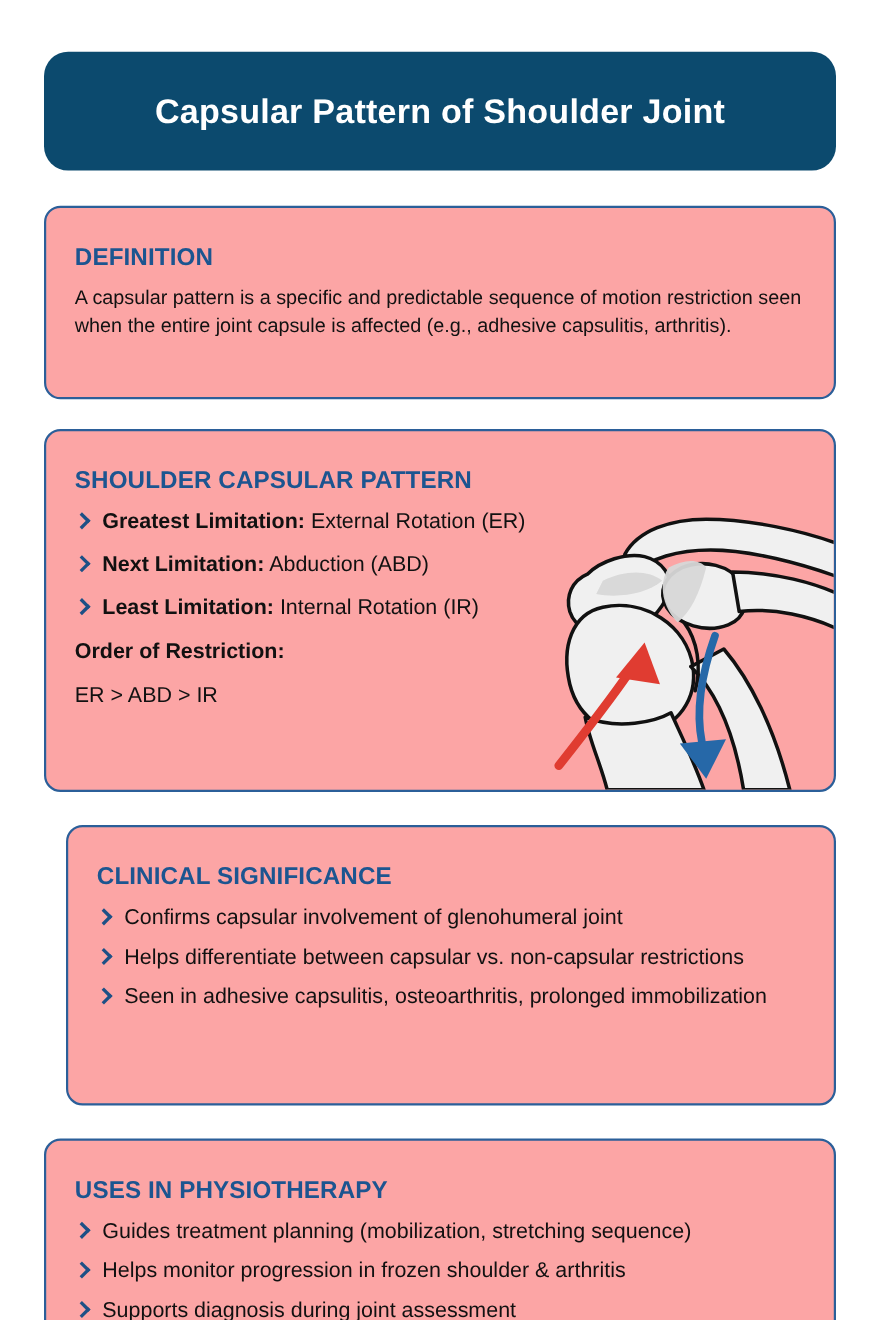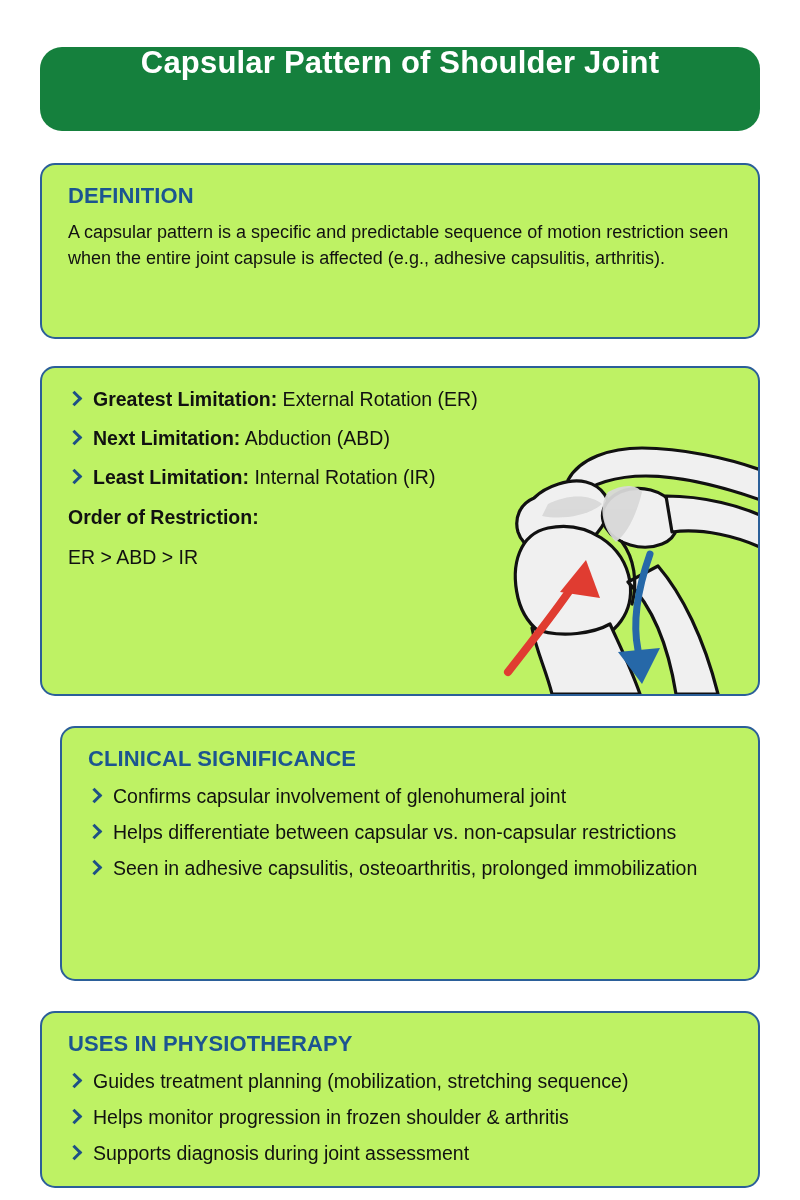--- a/index.html
+++ b/index.html
@@ -15,40 +15,41 @@
     position: relative;
     width: 800px;
     height: 1200px;
     background: #ffffff;
     padding: 0 40px;
   }
 
   
   .title-banner {
     margin-top: 47px;
-    height: 84px;
-    background: #15803d;
+    height: 108px;
+    background: #0c4a6e;
     border-radius: 22px;
     display: flex;
+    align-items: center;
     justify-content: center;
   }
   .title-banner h1 {
     color: #ffffff;
     font-size: 31px;
     font-weight: bold;
     letter-spacing: 0.2px;
     line-height: 1;
   }
 
   
   .card {
     border: 2px solid #2b5f99;
     border-radius: 15px;
-    background: #bef264;
-    padding: 18px 26px 20px 26px;
+    background: #fca5a5;
+    padding: 32px 26px 20px 26px;
     position: relative;
   }
   .card + .card { margin-top: 0; }
 
   #card-definition   { margin-top: 32px; min-height: 176px; }
   #card-pattern      { margin-top: 27px; min-height: 330px; overflow: hidden; }
   #card-clinical     { margin-top: 30px; min-height: 255px; margin-left: 20px; }
   #card-uses         { margin-top: 30px; min-height: 170px; }
 
   .card-heading {
@@ -131,20 +132,21 @@
   <div class="title-banner">
     <h1>Capsular Pattern of Shoulder Joint</h1>
   </div>
 
   <section class="card" id="card-definition">
     <div class="card-heading">DEFINITION</div>
     <p class="body-text">A capsular pattern is a specific and predictable sequence of motion restriction seen when the entire joint capsule is affected (e.g., adhesive capsulitis, arthritis).</p>
   </section>
 
   <section class="card" id="card-pattern">
+    <div class="card-heading">SHOULDER CAPSULAR PATTERN</div>
 
     <ul class="bullets" id="pattern-list">
       <li>
         <span class="chev"></span>
         <span class="bullet-text"><b>Greatest Limitation:</b><span> External Rotation (ER)</span></span>
       </li>
       <li>
         <span class="chev"></span>
         <span class="bullet-text"><b>Next Limitation:</b><span> Abduction (ABD)</span></span>
       </li>

